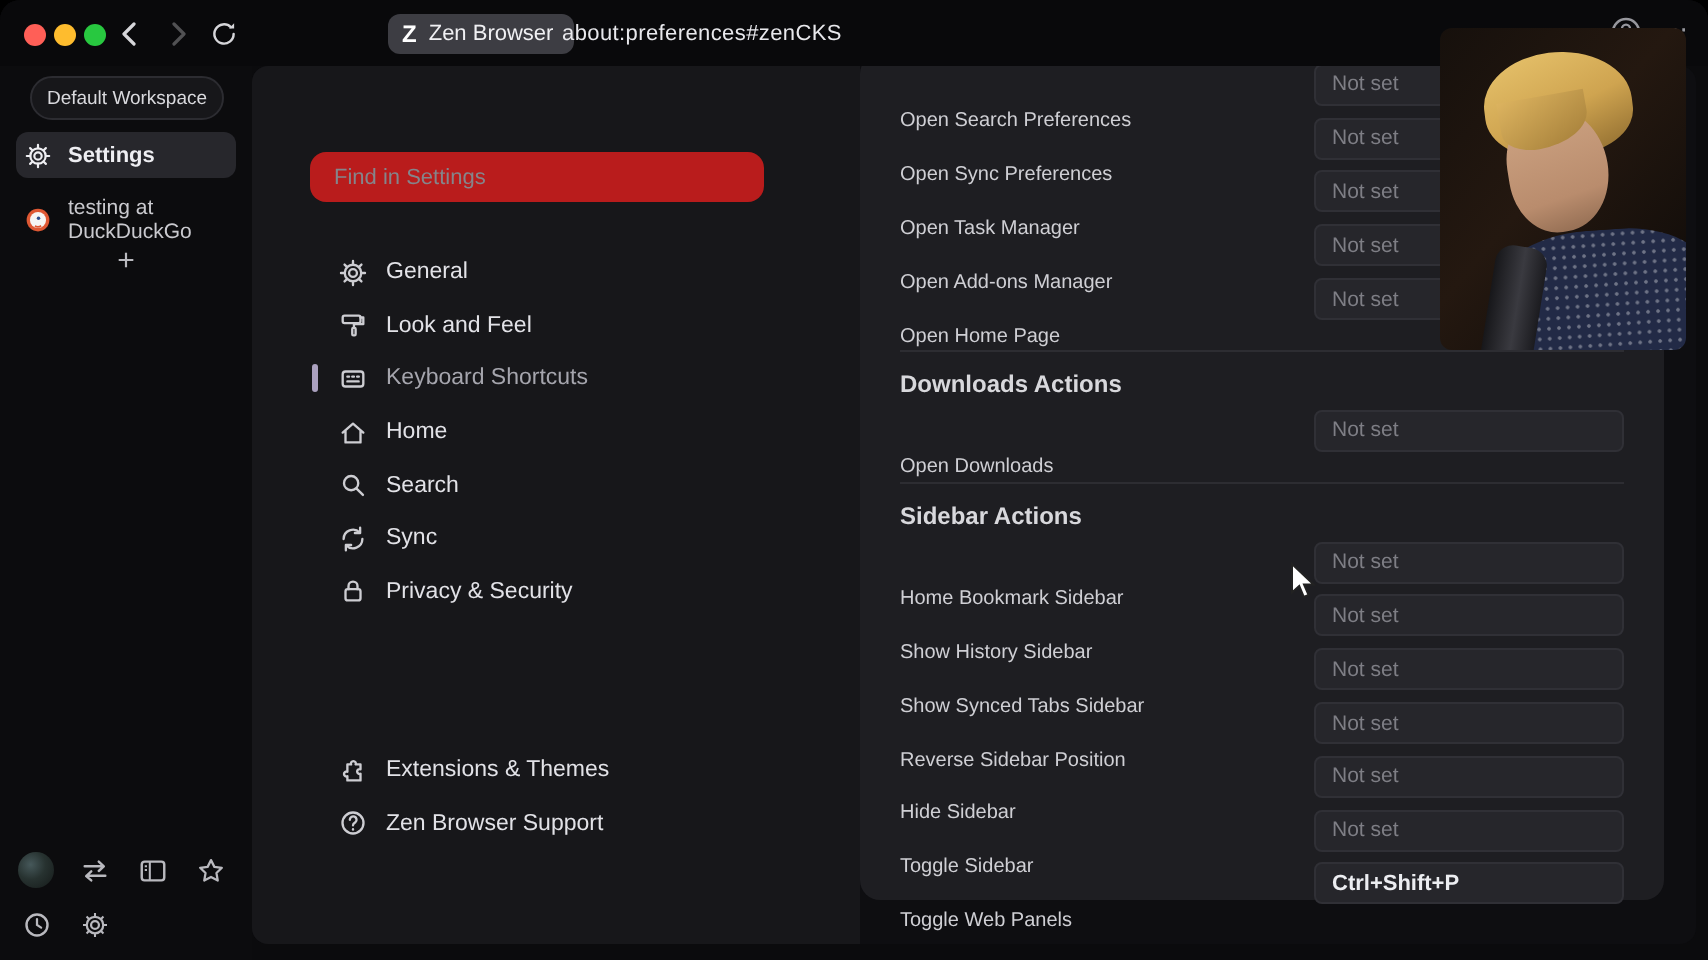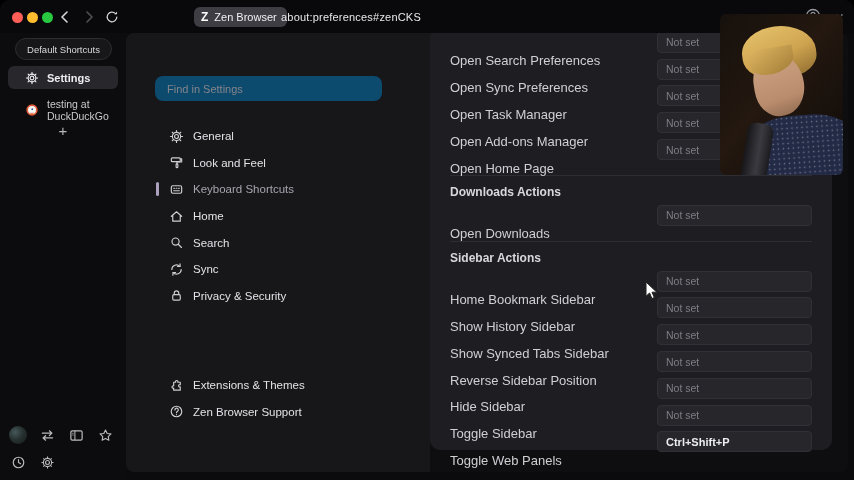--- a/index.html
+++ b/index.html
@@ -25,62 +25,62 @@
   #overflow-btn { position:absolute; left:828px; top:5px; width:20px; height:20px; color:#97979d;
     font-size:13px; text-align:center; line-height:20px; letter-spacing:1px; }
 
   
   #sidebar { position:absolute; left:0; top:33px; bottom:0; width:126px; background:#0c0c0e; }
   #workspace-pill { position:absolute; left:15px; top:5px; width:97px; height:22px;
     border:1px solid #2c2c31; border-radius:11px; background:#17171a; color:#d9d9dd;
     font-size:9.5px; display:flex; align-items:center; justify-content:center; }
   #side-items { position:absolute; left:8px; top:33px; right:8px; }
   .side-item { height:23px; margin-bottom:9px; border-radius:6px; display:flex;
-    align-items:center; gap:8px; padding:0 17px; color:#c9c9ce; font-size:10.5px; }
+    align-items:center; gap:8px; padding:0 4px; color:#c9c9ce; font-size:10.5px; }
   .side-item.active { background:#27272c; color:#eeeef2; font-weight:bold; font-size:11px; }
   .side-item .icn { width:14px; height:14px; flex:0 0 14px; display:flex; align-items:center; }
   .side-item .icn svg { width:14px; height:14px; }
   #add-space-btn { position:absolute; left:0; right:0; top:88px; height:20px; text-align:center;
     color:#b9b9be; font-size:15px; line-height:20px; }
   #side-tools-1 { position:absolute; left:9px; bottom:36px; display:flex; gap:11px; align-items:center; }
   #side-tools-2 { position:absolute; left:9px; bottom:9px; display:flex; gap:11px; align-items:center; }
   .tool { width:18px; height:18px; color:#b9b9be; display:flex; align-items:center; justify-content:center; }
   .tool svg { width:15px; height:15px; }
   #avatar-globe { width:18px; height:18px; border-radius:50%;
     background:radial-gradient(circle at 35% 35%, #46585a 0%, #273230 45%, #151a19 100%); }
 
   
   #page { position:absolute; left:126px; top:33px; width:722px; height:439px;
     border-radius:8px; overflow:hidden; background:#0e0e11; }
   #page-left { position:absolute; left:0; top:0; bottom:0; width:304px; background:#17171a; }
 
   
   #find-input { position:absolute; left:29px; top:43px; width:227px; height:25px;
-    border-radius:8px; background:#0c4a6e; border:none; color:#d9d9dd; font-size:11px;
+    border-radius:8px; background:#b91c1c; border:none; color:#d9d9dd; font-size:11px;
     padding:0 12px; outline:none; font-family:inherit; }
   #find-input::placeholder { color:#85858b; }
   #nav-list { position:absolute; left:0; top:90px; width:304px; }
   .nav-item { position:relative; height:26.6px; display:flex; align-items:center; gap:9px;
     padding-left:43px; color:#e2e2e7; font-size:11.5px; }
   .nav-item .icn { width:15px; height:15px; flex:0 0 15px; color:#cdcdd2; }
   .nav-item .icn svg { width:15px; height:15px; display:block; }
   .nav-item.active { color:#a5a5ad; }
   .nav-item .indicator { display:none; }
   .nav-item.active .indicator { display:block; position:absolute; left:30px; top:6px;
     width:3px; height:14px; border-radius:2px; background:#aba1bf; }
   #nav-footer { position:absolute; left:0; top:339px; width:304px; }
 
   
   #card { position:absolute; left:304px; top:-6px; width:402px; height:423px;
     background:#1e1e22; border-radius:10px; padding:2px 20px 10px 20px; }
   .sec-sep { height:1px; background:#2d2d32; margin:12px 0 0 0; }
   .sec-header { height:26px; display:flex; align-items:flex-end; padding-bottom:3px;
     color:#d8d8dc; font-size:12px; font-weight:bold; }
   .sc-row { height:26.8px; display:flex; align-items:center; justify-content:space-between; }
-  .sc-label { color:#cfcfd4; font-size:13px;margin-top:37px; }
+  .sc-label { color:#cfcfd4; font-size:10px;margin-top:37px; }
   .sc-input { width:155px; height:21px; border:1px solid #303036; border-radius:4px;
     background:#26262b; display:flex; align-items:center; padding:0 8px; font-size:10.5px;
     color:#7e7e85; }
   .sc-input.set { color:#ecedf1; font-weight:bold; font-size:11px; }
 
   
   #webcam { position:absolute; left:720px; top:14px; width:123px; height:161px; border-radius:6px;
     overflow:hidden; background:linear-gradient(130deg,#16100c 0%, #241810 45%, #0d0a08 100%); z-index:50; }
   #wc-hair { position:absolute; left:22px; top:12px; width:74px; height:52px;
     border-radius:55% 60% 45% 50%; transform:rotate(-7deg);
@@ -136,21 +136,21 @@
     <div id="account-btn">
       <svg viewBox="0 0 20 20" width="20" height="20">
           <circle cx="10" cy="10" r="6.5" fill="none" stroke="currentColor" stroke-width="1.3"></circle>
           <circle cx="10" cy="8.3" r="2" fill="none" stroke="currentColor" stroke-width="1.2"></circle>
         </svg>
     </div>
     <div id="overflow-btn">⋯</div>
   </div>
 
   <div id="sidebar">
-    <div id="workspace-pill">Default Shortcuts</div>
+    <div id="workspace-pill">Default Workspace</div>
     <div id="side-items">
         <div class="side-item active">
     <span class="icn">
             <svg viewBox="0 0 16 16">
               <g fill="none" stroke="currentColor" stroke-width="1.25" stroke-linecap="round" stroke-linejoin="round">
                 <circle cx="8" cy="8" r="2.1"></circle>
                 <circle cx="8" cy="8" r="4.4"></circle>
                 <path d="M8 1.6v2M8 12.4v2M1.6 8h2M12.4 8h2M3.5 3.5l1.4 1.4M11.1 11.1l1.4 1.4M12.5 3.5l-1.4 1.4M4.9 11.1l-1.4 1.4"></path>
               </g>
             </svg>

